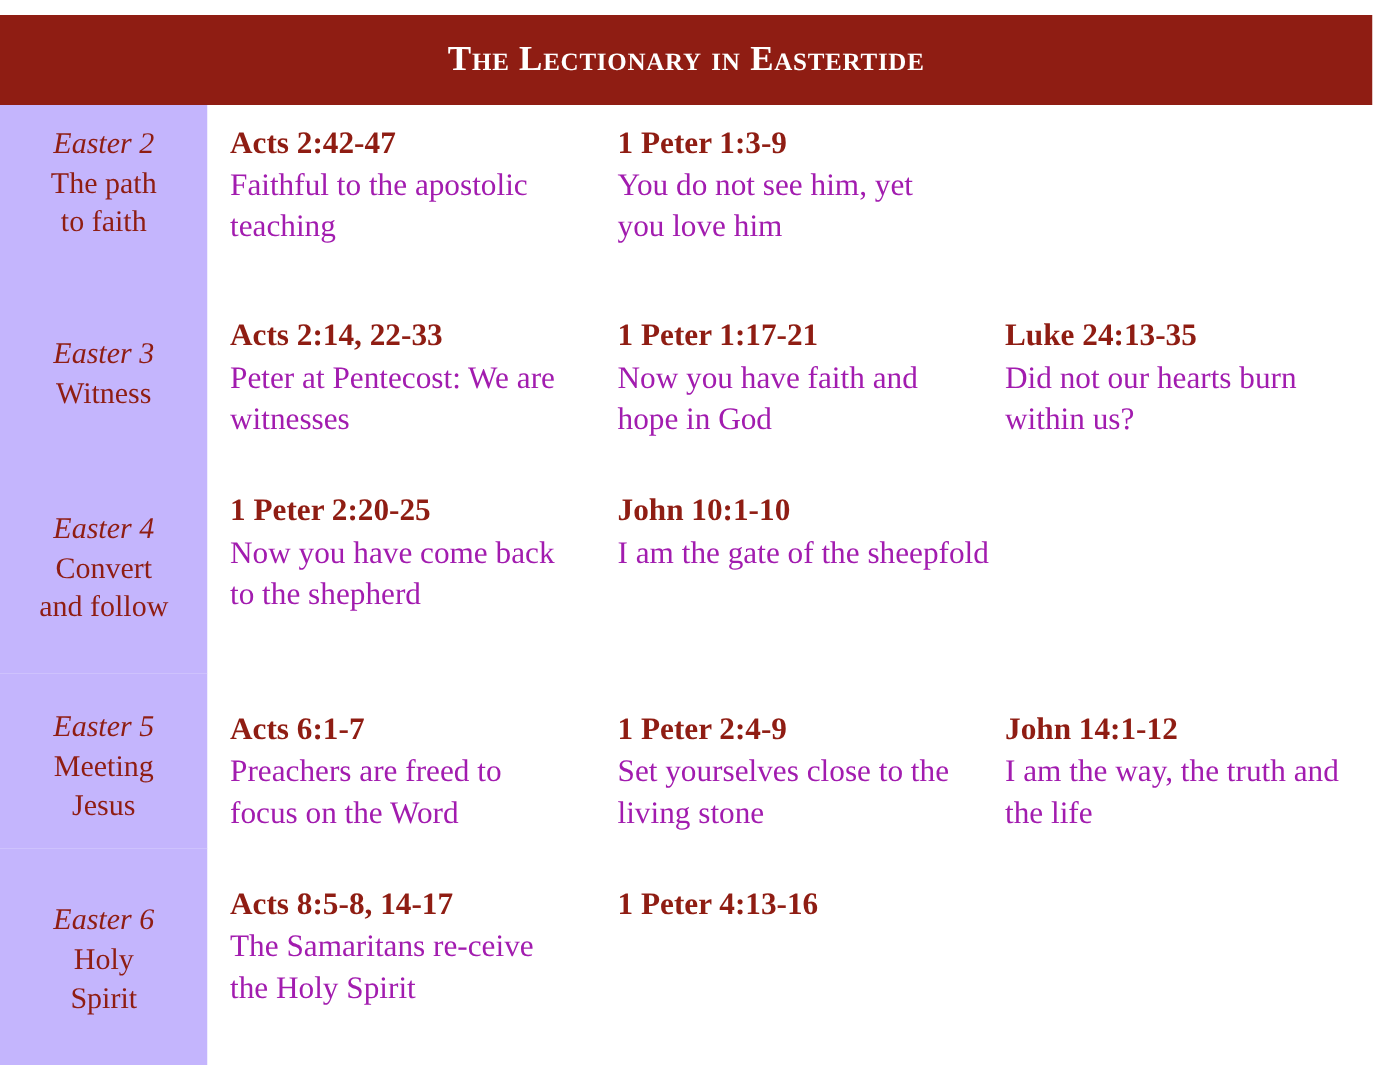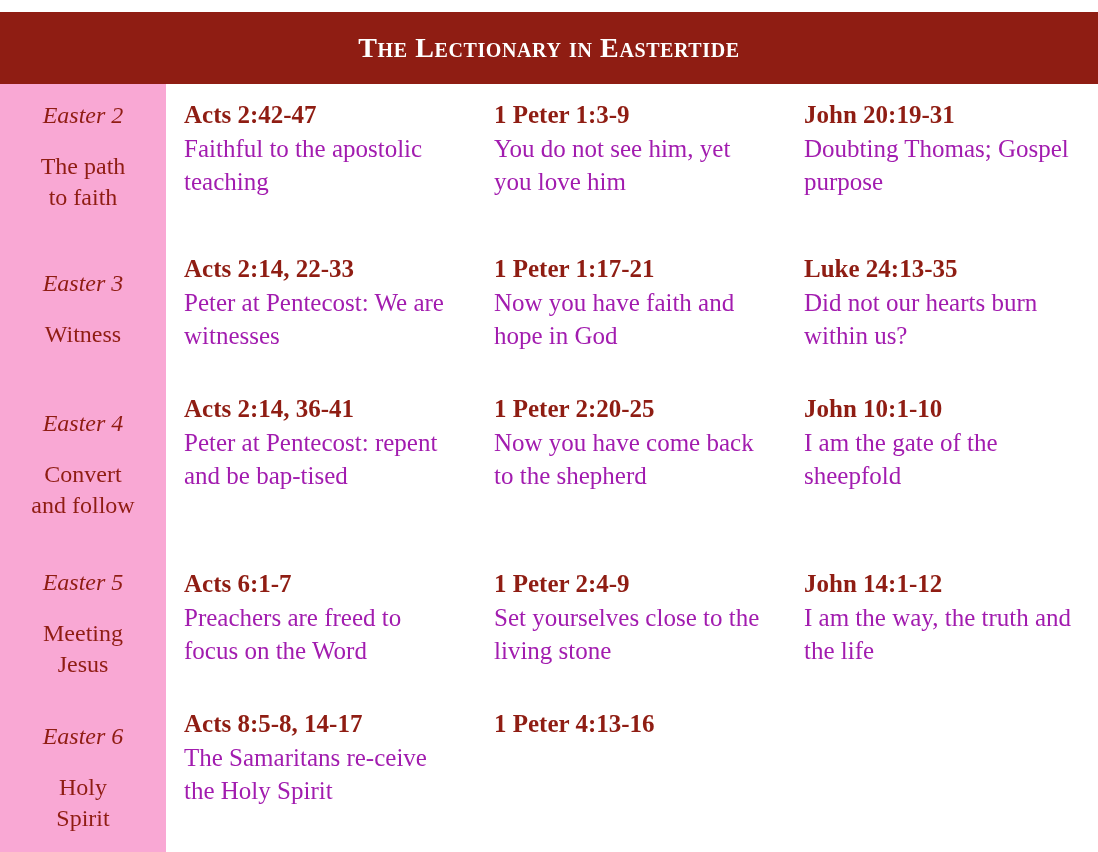--- a/index.html
+++ b/index.html
@@ -46,29 +46,28 @@
   }
   .row {
     display: flex;
     flex-direction: row;
     width: 100%;
     box-sizing: border-box;
   }
   .cell-label {
     width: 166px;
     min-width: 166px;
-    background: #f9a8d4;
+    background: #c4b5fd;
     color: #8f1d13;
     text-align: center;
     box-sizing: border-box;
     padding: 14px 10px 10px 10px;
     display: flex;
     flex-direction: column;
     align-items: center;
-    gap: 19px;
   }
   .label-season {
     font-style: italic;
     font-size: 24px;
     line-height: 1.32;
   }
   .label-theme {
     font-size: 24px;
     line-height: 1.32;
     white-space: pre-line;
@@ -127,24 +126,20 @@
 to faith</div>
       </div>
       <div class="cell-reading col-ot">
         <div class="ref">Acts 2:42-47</div>
         <div class="desc">Faithful to the apostolic teaching</div>
       </div>
       <div class="cell-reading col-ep">
         <div class="ref">1 Peter 1:3-9</div>
         <div class="desc">You do not see him, yet you love him</div>
       </div>
-      <div class="cell-reading col-gs">
-        <div class="ref">John 20:19-31</div>
-        <div class="desc">Doubting Thomas; Gospel purpose</div>
-      </div>
     </div>
 
     <div class="row row-2">
       <div class="cell-label">
         <div class="label-season">Easter 3</div>
         <div class="label-theme">Witness</div>
       </div>
       <div class="cell-reading col-ot">
         <div class="ref">Acts 2:14, 22-33</div>
         <div class="desc">Peter at Pentecost: We are witnesses</div>
@@ -158,24 +153,20 @@
         <div class="desc">Did not our hearts burn within us?</div>
       </div>
     </div>
 
     <div class="row row-3">
       <div class="cell-label">
         <div class="label-season">Easter 4</div>
         <div class="label-theme">Convert
 and follow</div>
       </div>
-      <div class="cell-reading col-ot">
-        <div class="ref">Acts 2:14, 36-41</div>
-        <div class="desc">Peter at Pentecost: repent and be bap-tised</div>
-      </div>
       <div class="cell-reading col-ep">
         <div class="ref">1 Peter 2:20-25</div>
         <div class="desc">Now you have come back to the shepherd</div>
       </div>
       <div class="cell-reading col-gs">
         <div class="ref">John 10:1-10</div>
         <div class="desc">I am the gate of the sheepfold</div>
       </div>
     </div>
 

